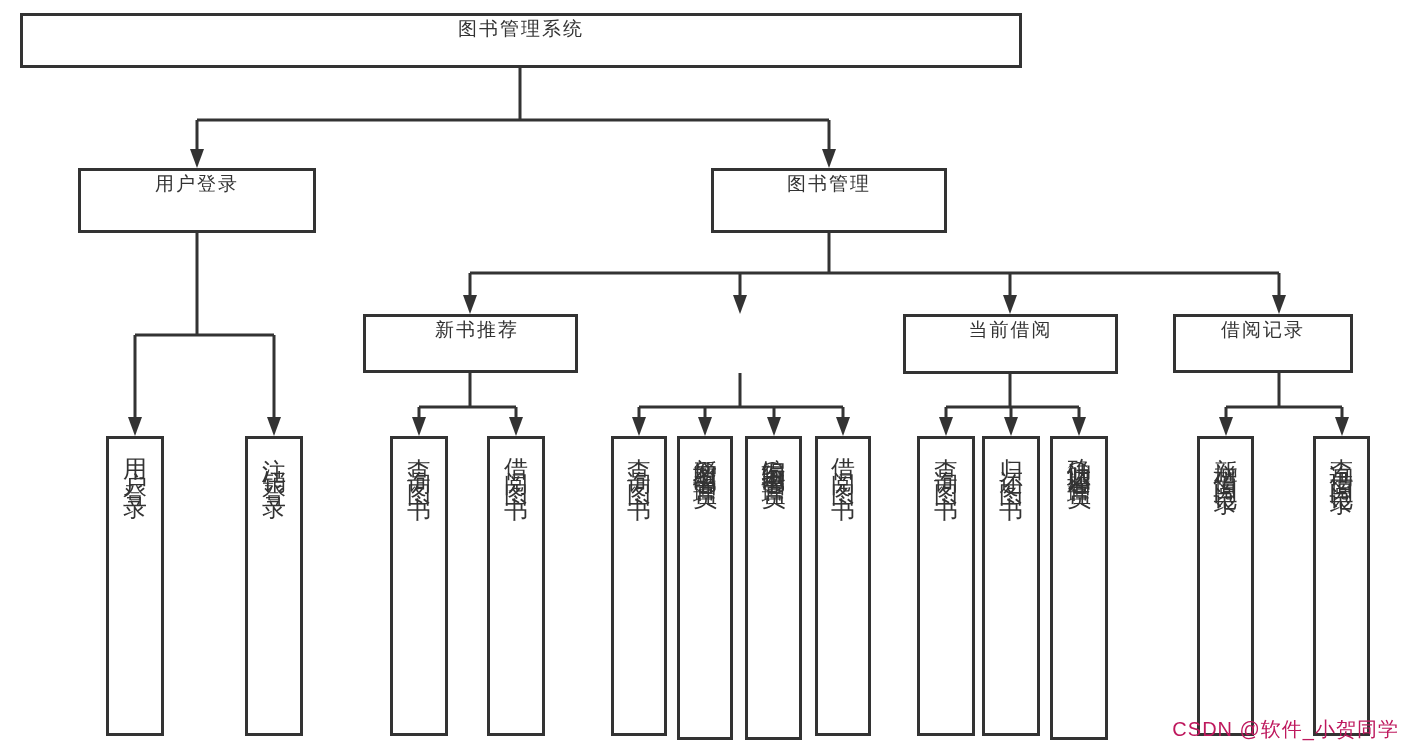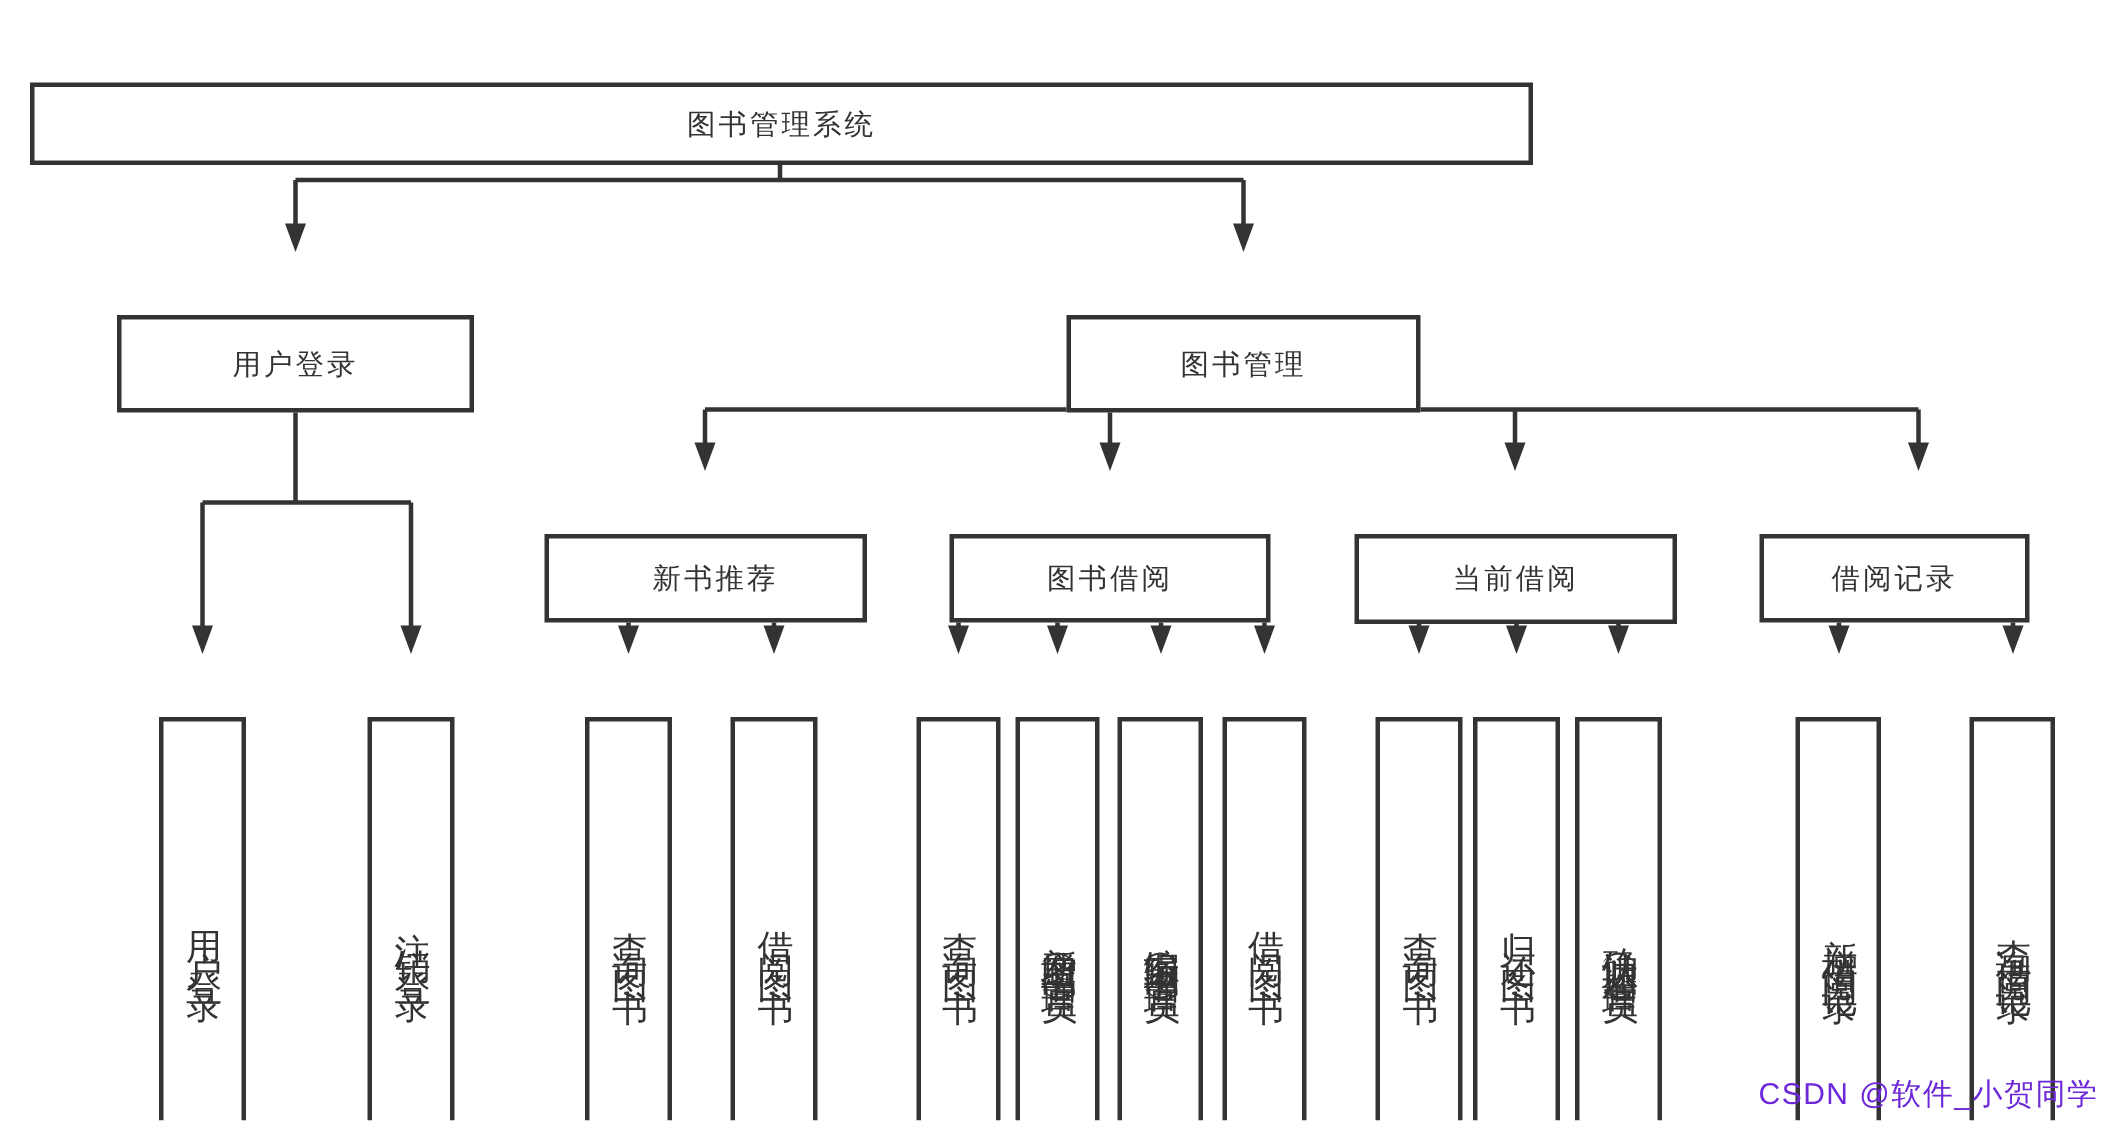--- a/index.html
+++ b/index.html
@@ -3,33 +3,33 @@
 <meta charset="utf-8">
 <style>
   html,body{margin:0;padding:0;background:#ffffff;}
   .canvas{
     position:relative;width:1405px;height:747px;background:#ffffff;
     font-family:"Liberation Sans","DejaVu Sans",sans-serif;overflow:hidden;
   }
   svg.wires{position:absolute;left:0;top:0;z-index:1;}
   .box{
     position:absolute;box-sizing:border-box;border:3px solid #333333;background:#ffffff;
-    display:flex;align-items:center;justify-content:center;color:#333333;z-index:2;margin-top:42px;
+    display:flex;justify-content:center;color:#333333;z-index:2;
   }
   .hlabel{font-size:19px;letter-spacing:2px;white-space:nowrap;}
   .vbox span{
     writing-mode:vertical-lr;text-orientation:upright;
     font-size:24px;line-height:1;color:#333333;
   }
   .gap-wide{letter-spacing:13px;}
   .gap-mid{letter-spacing:7px;}
   .gap-tight{letter-spacing:4px;}
   .watermark{
     position:absolute;right:6px;bottom:4px;z-index:6;
-    font-size:20px;color:#6d28d9;letter-spacing:1px;white-space:nowrap;
+    font-size:20px;color:#be185d;letter-spacing:1px;white-space:nowrap;
   }
   
   #root-box{left:20px;top:13px;width:1002px;height:55px;}
   #b-login{left:78px;top:168px;width:238px;height:65px;}
   #b-mgmt{left:711px;top:168px;width:236px;height:65px;}
   #g-new{left:363px;top:314px;width:215px;height:59px;padding-left:13px;}
   #g-borrow{left:633px;top:314px;width:214px;height:59px;}
   #g-current{left:903px;top:314px;width:215px;height:60px;}
   #g-record{left:1173px;top:314px;width:180px;height:59px;}
   .leaf{top:436px;height:300px;width:58px;}
@@ -88,23 +88,20 @@
   <div class="box" id="b-login">
     <span class="hlabel">用户登录</span>
   </div>
   <div class="box" id="b-mgmt">
     <span class="hlabel">图书管理</span>
   </div>
 
   <div class="box" id="g-new">
     <span class="hlabel">新书推荐</span>
   </div>
-  <div class="box" id="g-borrow">
-    <span class="hlabel">图书借阅</span>
-  </div>
   <div class="box" id="g-current">
     <span class="hlabel">当前借阅</span>
   </div>
   <div class="box" id="g-record">
     <span class="hlabel">借阅记录</span>
   </div>
 
   <div class="box vbox leaf" id="l-a1">
     <span class="gap-wide">用户登录</span>
   </div>

